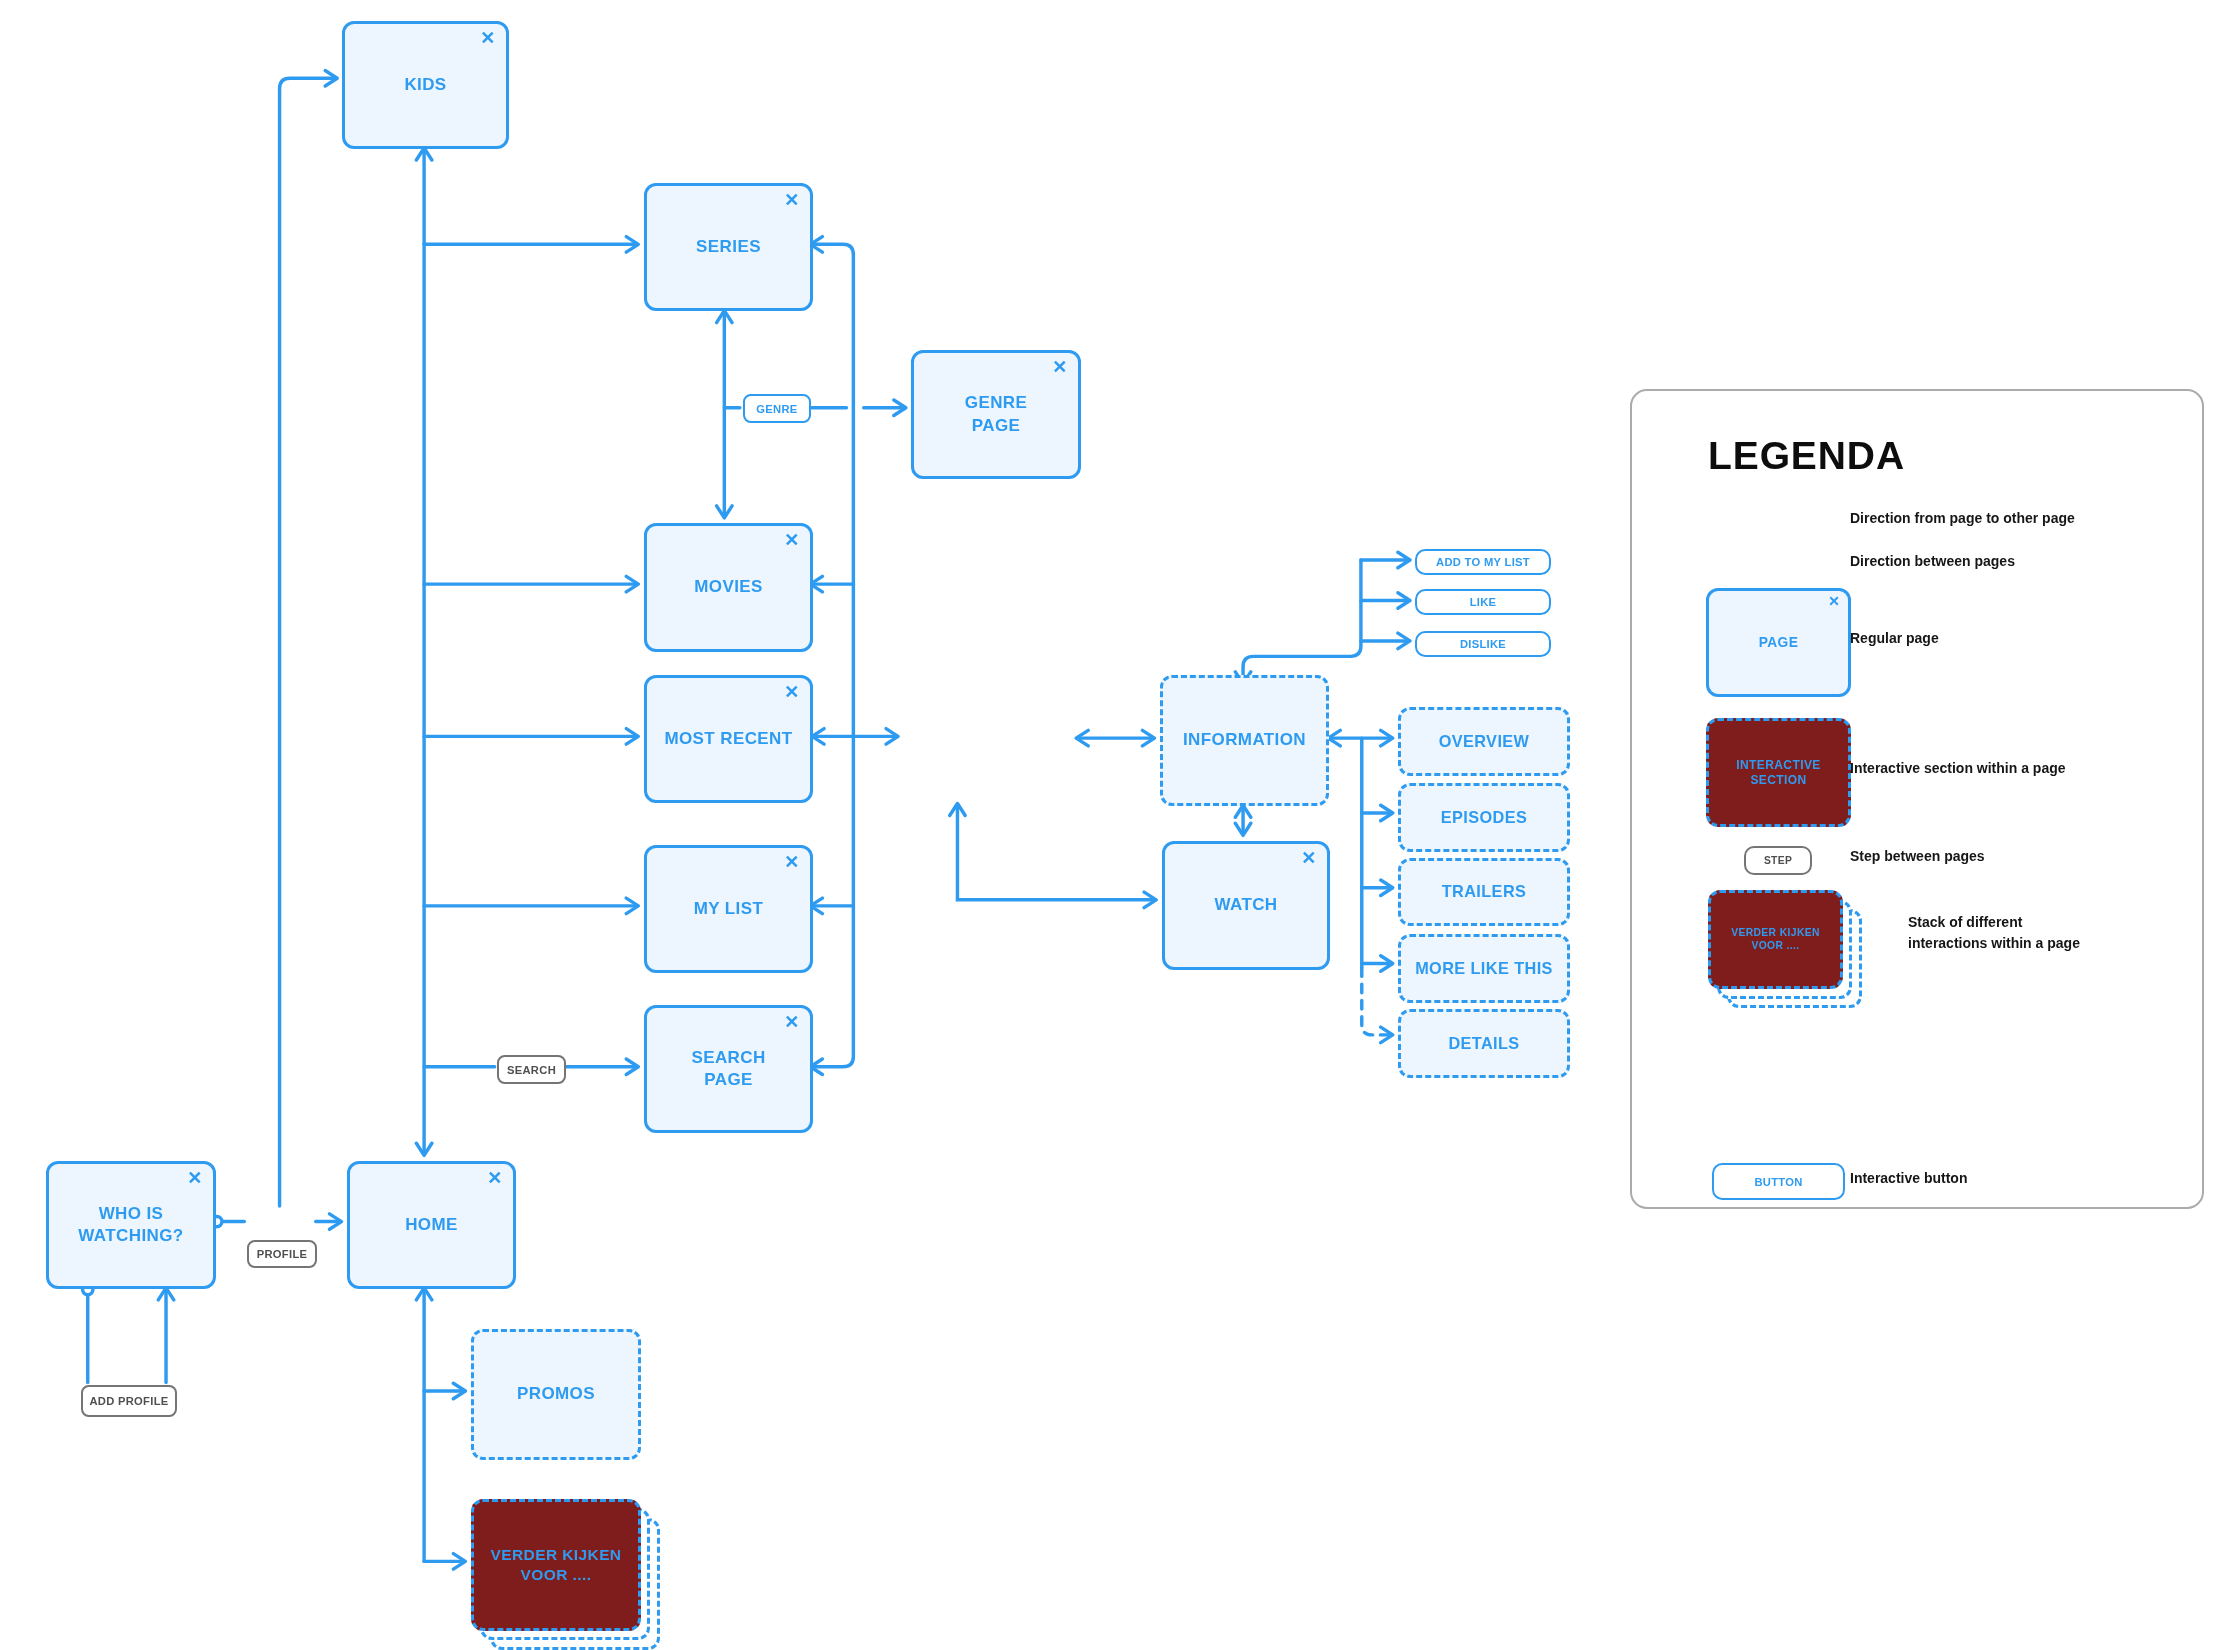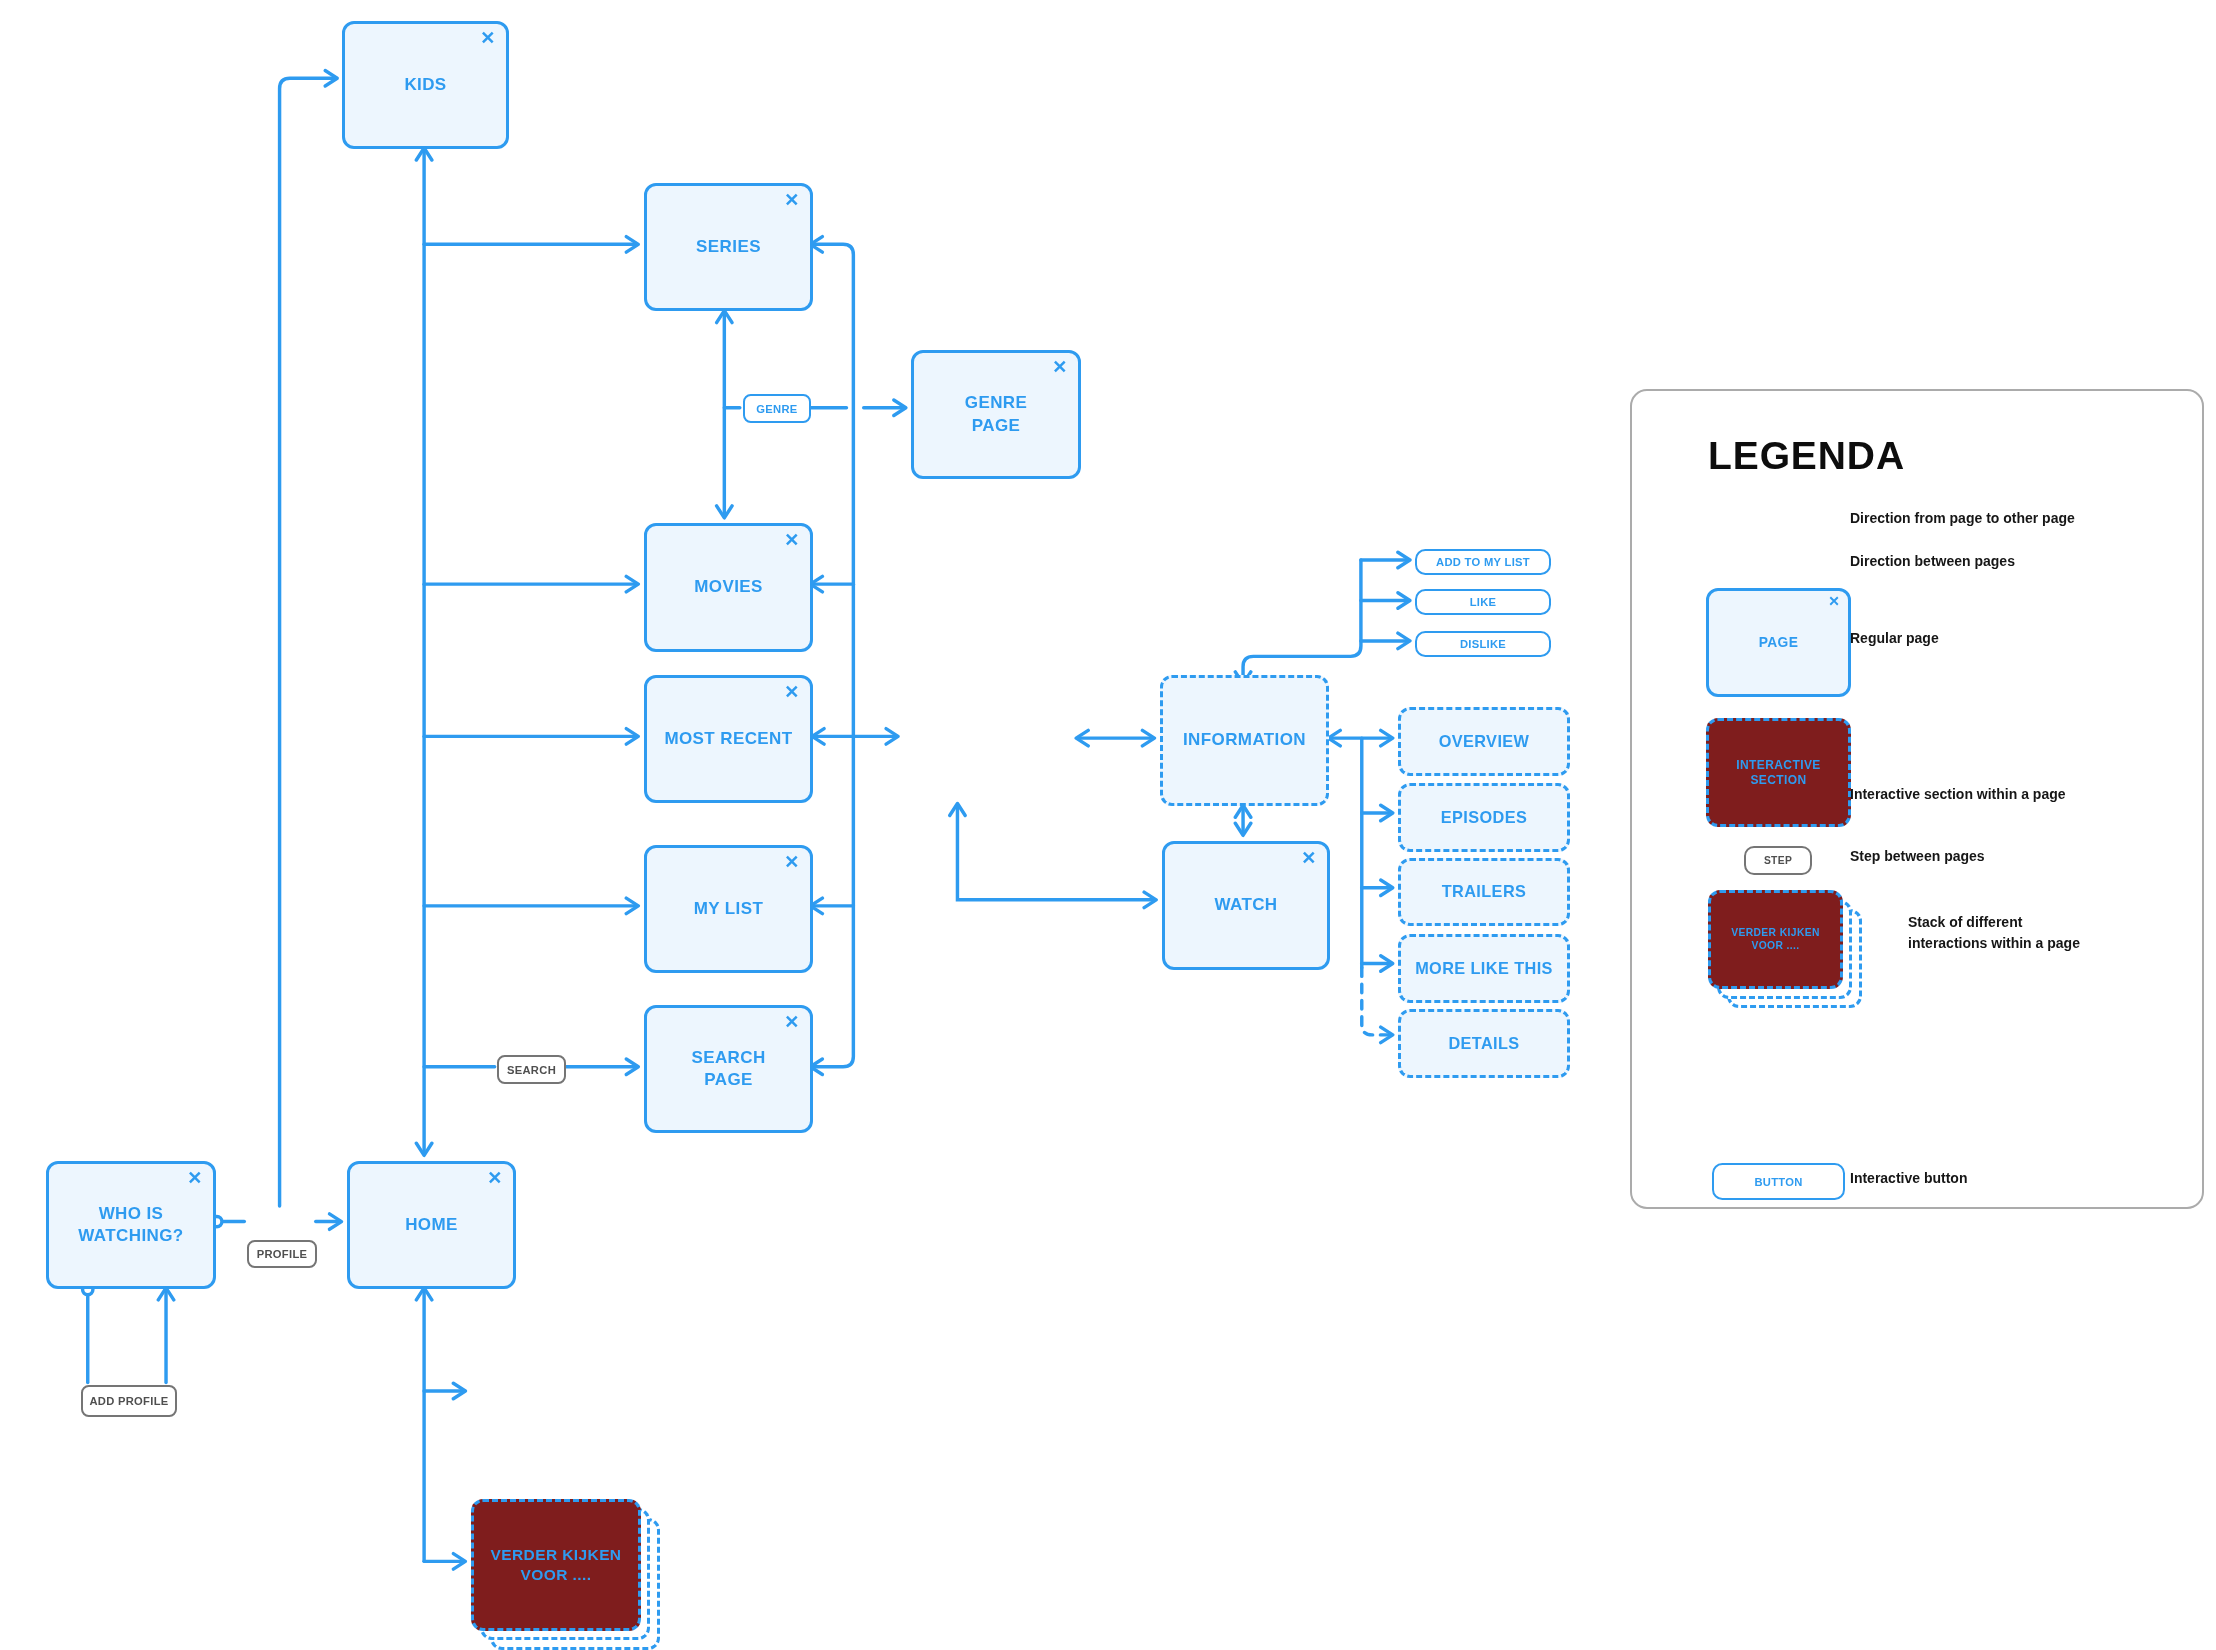--- a/index.html
+++ b/index.html
@@ -138,20 +138,23 @@
     <span>HOME</span>
   </div>
   <div class="node page" style="left:1162px;top:841px;width:162px;height:123px;">
     <span class="xicon">✕</span>
     <span>WATCH</span>
   </div>
 
   <div class="node section" style="left:1160px;top:675px;width:163px;height:125px;">
     <span>INFORMATION</span>
   </div>
+  <div class="node section" style="left:471px;top:1329px;width:164px;height:125px;">
+    <span>PROMOS</span>
+  </div>
 
   <div class="ghost" style="left:490px;top:1518px;width:164px;height:126px;"></div>
   <div class="ghost" style="left:480px;top:1508px;width:164px;height:126px;"></div>
   <div class="node section white" style="left:471px;top:1499px;width:164px;height:126px;font-size:15.5px;">
     <span>VERDER KIJKEN
 VOOR ....</span>
   </div>
 
   <div class="node section row" style="left:1398px;top:707px;width:166px;height:63px;">
     <span>OVERVIEW</span>
@@ -201,21 +204,21 @@
   <div class="node page" style="left:1706px;top:588px;width:139px;height:103px;font-size:13.8px;">
     <span class="xicon" style="font-size:13.8px;top:4.3px;right:7.7px;">✕</span>
     <span>PAGE</span>
   </div>
   <div class="legend-label" style="left:1850px;top:628px;">Regular page</div>
 
   <div class="node section white small-node" style="left:1706px;top:718px;width:139px;height:103px;font-size:12px;">
     <span>INTERACTIVE
 SECTION</span>
   </div>
-  <div class="legend-label" style="left:1850px;top:758px;margin-top:26px;">Interactive section within a page</div>
+  <div class="legend-label" style="left:1850px;top:758px;">Interactive section within a page</div>
 
   <div class="tag" style="left:1744px;top:846px;width:64px;height:25px;font-size:10.3px;border-radius:10px;">
     <span>STEP</span>
   </div>
   <div class="legend-label" style="left:1850px;top:846px;">Step between pages</div>
 
   <div class="ghost" style="left:1727px;top:909px;width:129px;height:93px;"></div>
   <div class="ghost" style="left:1717px;top:900px;width:129px;height:93px;"></div>
   <div class="node section white small-node" style="left:1708px;top:890px;width:129px;height:93px;font-size:10.3px;">
     <span>VERDER KIJKEN

